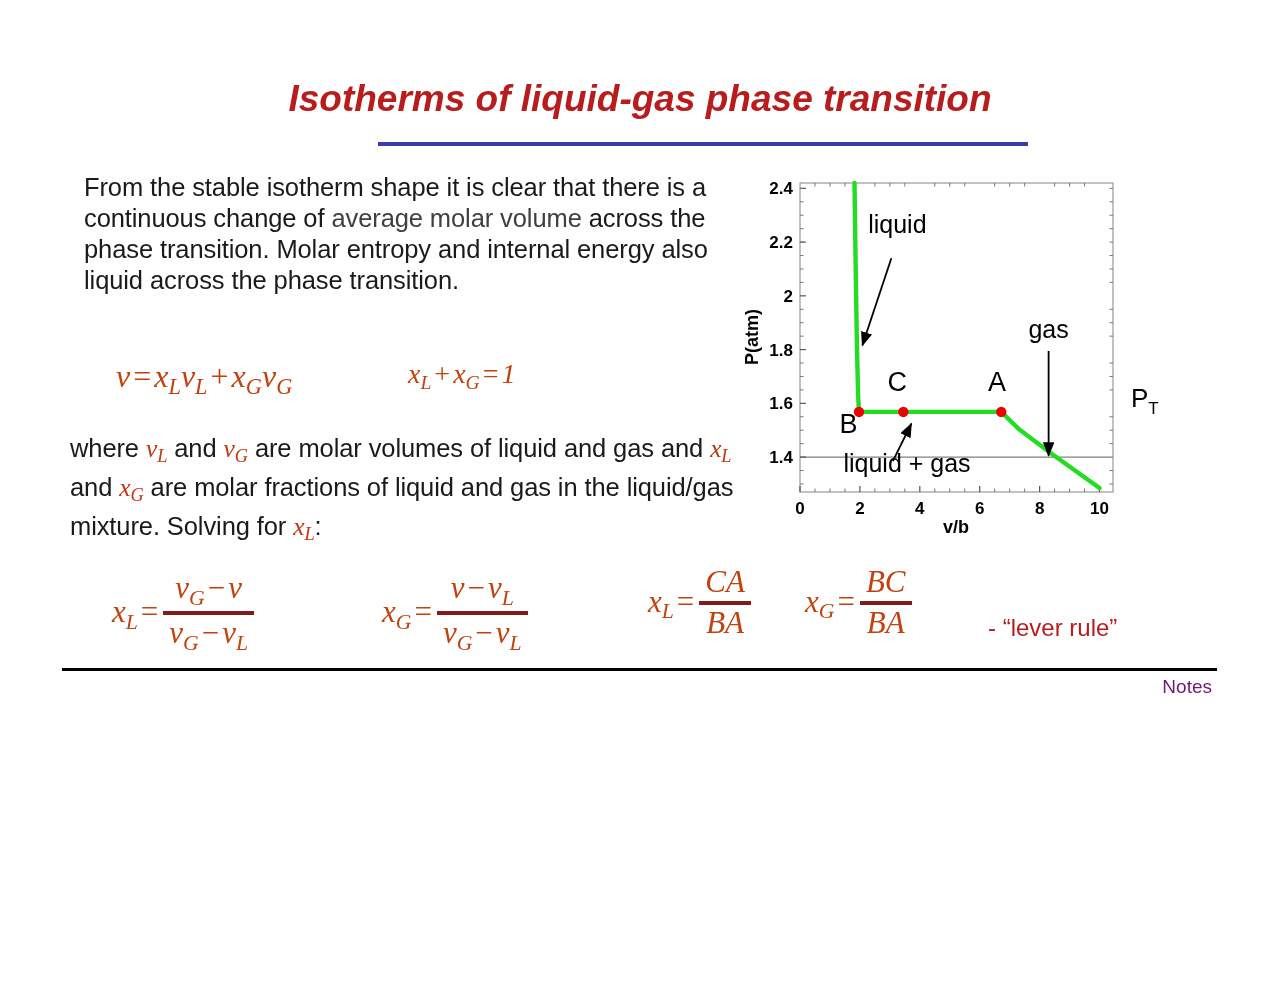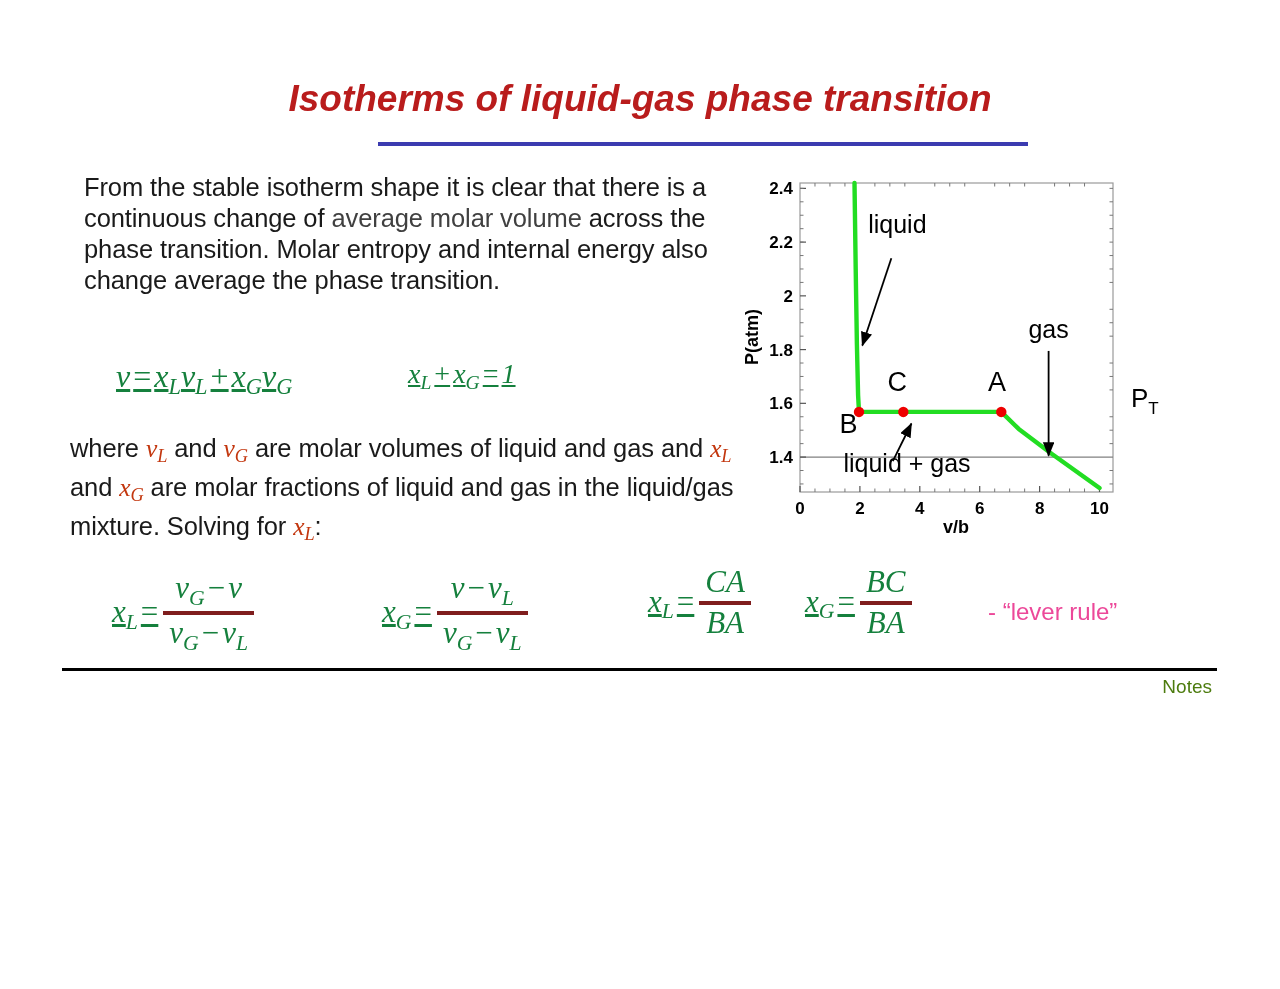--- a/index.html
+++ b/index.html
@@ -59,25 +59,24 @@
     font-family: "Liberation Serif", serif;
     font-style: italic;
     font-size: 0.72em;
     vertical-align: -0.28em;
     color: #c3370f;
   }
 
   
   .eq {
     position: absolute;
-    color: #15803d;
+    color: #c2410c;
     font-family: "Liberation Serif", serif;
     font-style: italic;
     white-space: nowrap;
-    text-decoration: underline;
   }
   #eq-row1-a { left: 116px; top: 358px; font-size: 32px; }
   #eq-row1-b { left: 408px; top: 358px; font-size: 28px; }
 
   .eq-sub {
     font-size: 0.70em;
     vertical-align: -0.30em;
   }
   .op {
     font-style: normal;
@@ -101,23 +100,23 @@
   }
   .frac .num { border-bottom: 4px solid #7f1d1d; }
 
   #eq-row2-a { left: 112px; top: 572px; font-size: 31px; }
   #eq-row2-b { left: 382px; top: 572px; font-size: 31px; }
   #eq-row2-c { left: 648px; top: 566px; font-size: 31px; }
   #eq-row2-d { left: 805px; top: 566px; font-size: 31px; }
   #lever-rule {
     position: absolute;
     left: 988px;
-    top: 598px;
+    top: 614px;
     font-size: 24px;
-    color: #ec4899;
+    color: #b91c1c;
     font-family: "Liberation Sans", sans-serif;
     font-style: normal;
     white-space: nowrap;
   }
 
   
   #footer-rule {
     position: absolute;
     left: 62px;
     top: 668px;
@@ -125,21 +124,21 @@
     height: 3px;
     background: #000000;
   }
   #footer-notes {
     position: absolute;
     left: 0;
     top: 676px;
     width: 1212px;
     text-align: right;
     font-size: 19px;
-    color: #4d7c0f;
+    color: #701a75;
   }
 
   
   #chart {
     position: absolute;
     left: 740px;
     top: 165px;
     width: 440px;
     height: 375px;
   }
@@ -174,21 +173,21 @@
     font-size: 27px;
     fill: #000000;
   }
 </style>
 </head>
 <body>
 
 <div id="slide-title">Isotherms of liquid-gas phase transition</div>
 <div id="title-rule"></div>
 
-<div class="body-text" id="para-1"><span>From the stable isotherm shape it is clear that there is a continuous change of </span><span class="hl-red">average molar volume</span><span> across the phase transition. Molar entropy and internal energy also change average the phase transition.</span></div>
+<div class="body-text" id="para-1"><span>From the stable isotherm shape it is clear that there is a continuous change of </span><span class="hl-red">average molar volume</span><span> across the phase transition. Molar entropy and internal energy also liquid across the phase transition.</span></div>
 
 <div class="eq" id="eq-row1-a"><span>v</span><span class="op">=</span><span>x</span><span class="eq-sub">L</span><span>v</span><span class="eq-sub">L</span><span class="op">+</span><span>x</span><span class="eq-sub">G</span><span>v</span><span class="eq-sub">G</span></div>
 
 <div class="eq" id="eq-row1-b"><span>x</span><span class="eq-sub">L</span><span class="op">+</span><span>x</span><span class="eq-sub">G</span><span class="op">=</span><span>1</span></div>
 
 <div class="body-text" id="para-2"><span>where </span><span class="math-i">v</span><span class="sub">L</span><span> and </span><span class="math-i">v</span><span class="sub">G</span><span> are molar volumes of liquid and gas and </span><span class="math-i">x</span><span class="sub">L</span><span> and </span><span class="math-i">x</span><span class="sub">G</span><span> are molar fractions of liquid and gas in the liquid/gas mixture. Solving for </span><span class="math-i">x</span><span class="sub">L</span><span>:</span></div>
 
 <div class="eq" id="eq-row2-a"><span>x</span><span class="eq-sub">L</span><span class="op">=</span><span class="frac"><span class="num"><span>v</span><span class="eq-sub">G</span><span class="op">−</span><span>v</span></span><span class="den"><span>v</span><span class="eq-sub">G</span><span class="op">−</span><span>v</span><span class="eq-sub">L</span></span></span></div>
 
 <div class="eq" id="eq-row2-b"><span>x</span><span class="eq-sub">G</span><span class="op">=</span><span class="frac"><span class="num"><span>v</span><span class="op">−</span><span>v</span><span class="eq-sub">L</span></span><span class="den"><span>v</span><span class="eq-sub">G</span><span class="op">−</span><span>v</span><span class="eq-sub">L</span></span></span></div>

